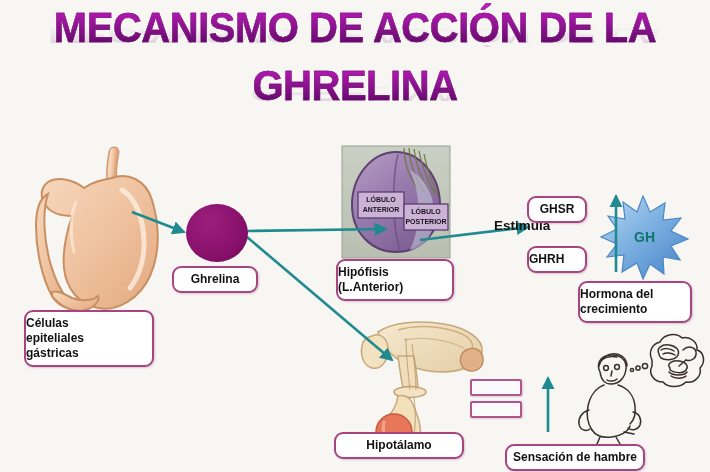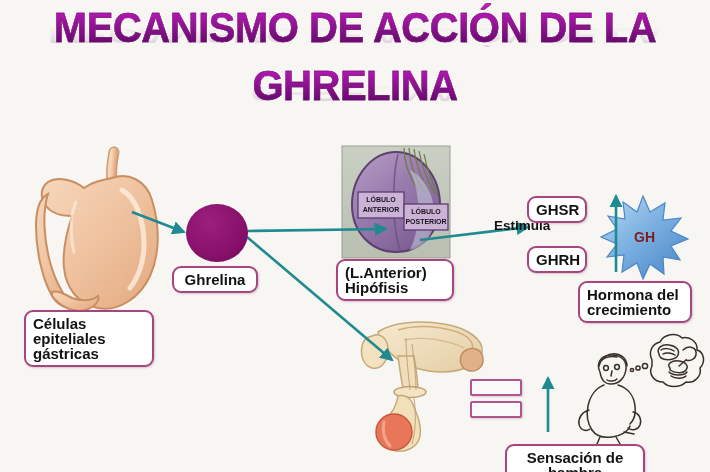--- a/index.html
+++ b/index.html
@@ -39,43 +39,43 @@
   .refl-2{top:105px;font-size:43px;transform-origin:center top;}
 
   
   .lbl{
     position:absolute;box-sizing:border-box;
     background:#ffffff;
     border:2px solid #a8447f;
     border-radius:9px;
     color:#121212;
     font-weight:bold;
-    font-size:15px;
+    font-size:12px;
     line-height:15px;
-    padding:4px 7px;
+    padding:4px 0;
     box-shadow:1px 1px 2px rgba(120,60,110,.25);
     font-family:"Liberation Sans", sans-serif;
   }
   .plain{
     position:absolute;color:#111;font-weight:bold;font-size:13.5px;line-height:16px;
     font-family:"Liberation Sans", sans-serif;
   }
   .empty-box{
     position:absolute;box-sizing:border-box;background:#fbfafa;
     border:2px solid #b1558c;border-radius:2px;
     box-shadow:1px 1px 2px rgba(120,60,110,.22);
   }
 
   
   .ghrelin-dot{
     position:absolute;border-radius:50%;
     background:radial-gradient(circle at 38% 32%, #9d1f7e 0%, #8d1470 45%, #76095c 100%);
   }
   .burst-txt{
-    position:absolute;font-weight:bold;font-size:14px;color:#7f1d1d;
+    position:absolute;font-weight:bold;font-size:14px;color:#0f766e;
     font-family:"Liberation Sans", sans-serif;
   }
 
   svg{position:absolute;left:0;top:0;overflow:visible;}
   .noevt{pointer-events:none;}
 </style>
 </head>
 <body>
 
 <div id="stage">
@@ -298,35 +298,36 @@
 
   <div class="lbl" style="left:24px;top:310px;width:130px;">
     <div>Células</div>
     <div>epiteliales</div>
     <div>gástricas</div>
   </div>
 
   <div class="lbl" style="left:172px;top:266px;width:86px;text-align:center;">Ghrelina</div>
 
   <div class="lbl" style="left:336px;top:259px;width:118px;">
+    <div>Hipófisis</div>
     <div>(L.Anterior)</div>
-    <div>Hipófisis</div>
   </div>
 
   <div class="plain" style="left:456px;top:218px;margin-left:38px;">Estimula</div>
 
   <div class="lbl" style="left:527px;top:196px;width:60px;text-align:center;">GHSR</div>
 
   <div class="lbl" style="left:527px;top:246px;width:60px;text-align:left;">GHRH</div>
 
   <div class="lbl" style="left:578px;top:281px;width:114px;">
     <div>Hormona del</div>
     <div>crecimiento</div>
   </div>
 
 
+  <div class="lbl" style="left:334px;top:432px;width:130px;text-align:center;">Hipotálamo</div>
 
   <div class="lbl" style="left:505px;top:430px;width:140px;text-align:center;margin-top:14px;">Sensación de hambre</div>
 
   <div class="empty-box" style="left:470px;top:379px;width:52px;height:17px;"></div>
   <div class="empty-box" style="left:470px;top:401px;width:52px;height:17px;"></div>
 
 </div>
 
 </body></html>

